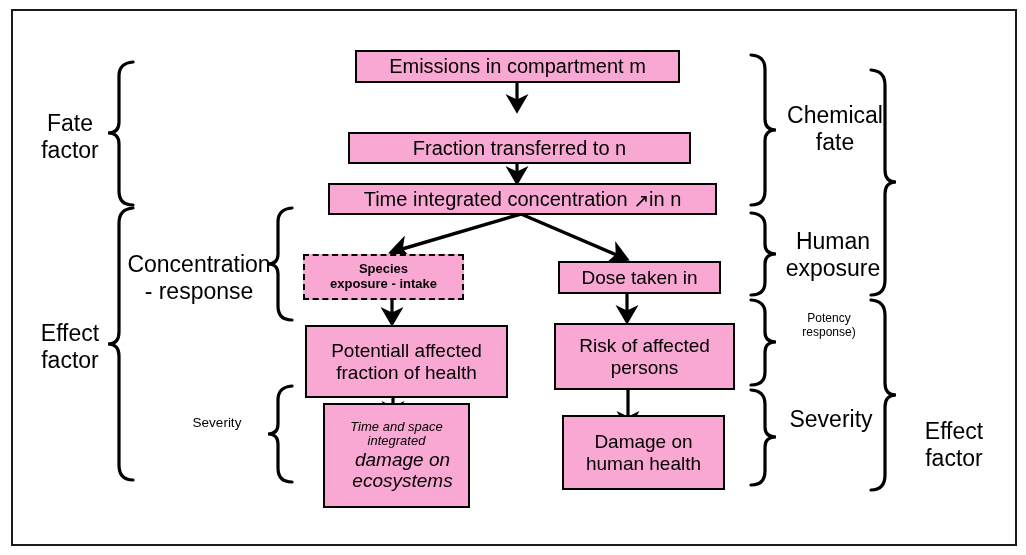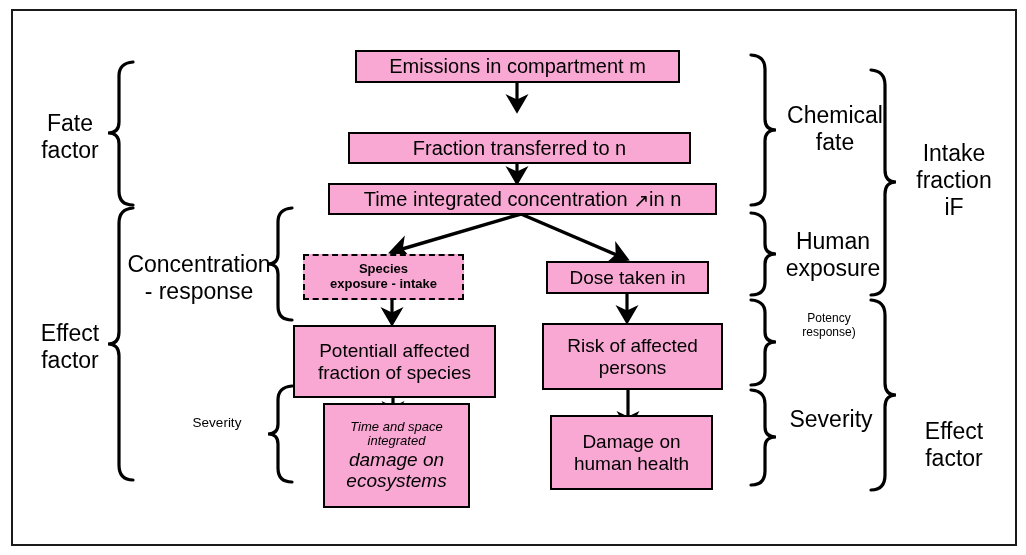--- a/index.html
+++ b/index.html
@@ -31,21 +31,21 @@
     text-align:center;
     color:#000;
     line-height:1.12;
     z-index:4;
   }
   .node.dashed{
     border:2px dashed #000;
   }
   .node .ln{display:block;white-space:nowrap;}
   .t20{font-size:20px;}
-  .t19{font-size:19px;}
+  .t19{font-size:19px;margin-left:12px;}
   .t13{font-size:13px;}
   .arrowsym{font-size:19px;display:inline-block;transform:translateY(1px);}
 
   .svglayer{
     position:absolute;left:0;top:0;width:1026px;height:555px;
     z-index:2;pointer-events:none;
   }
   .bracelayer{
     position:absolute;left:0;top:0;width:1026px;height:555px;
     z-index:3;pointer-events:none;
@@ -133,21 +133,21 @@
     <span class="ln">Species</span>
     <span class="ln">exposure - intake</span>
   </div>
 
   <div class="node t19" style="left:546px;top:261px;width:163px;height:33px;">
     <span class="ln">Dose taken in</span>
   </div>
 
   <div class="node t19" style="left:293px;top:325px;width:203px;height:73px;">
     <span class="ln">Potentiall affected</span>
-    <span class="ln">fraction of species</span>
+    <span class="ln">fraction of health</span>
   </div>
 
   <div class="node t19" style="left:542px;top:323px;width:181px;height:67px;">
     <span class="ln">Risk of affected</span>
     <span class="ln">persons</span>
   </div>
 
   <div class="node" style="left:323px;top:403px;width:147px;height:105px;font-style:italic;">
     <span class="ln t13">Time and space</span>
     <span class="ln t13">integrated</span>
@@ -191,23 +191,18 @@
 
   <div class="lbl lbl-18" style="left:768px;top:311px;width:122px;">
     <span class="ln">Potency</span>
     <span class="ln">response)</span>
   </div>
 
   <div class="lbl lbl-19" style="left:772px;top:406px;width:118px;">
     <span class="ln">Severity</span>
   </div>
 
-  <div class="lbl lbl-19" style="left:898px;top:140px;width:112px;">
-    <span class="ln">Intake</span>
-    <span class="ln">fraction</span>
-    <span class="ln">iF</span>
-  </div>
 
   <div class="lbl lbl-19" style="left:900px;top:418px;width:108px;">
     <span class="ln">Effect</span>
     <span class="ln">factor</span>
   </div>
 </div>
 
 </body></html>

